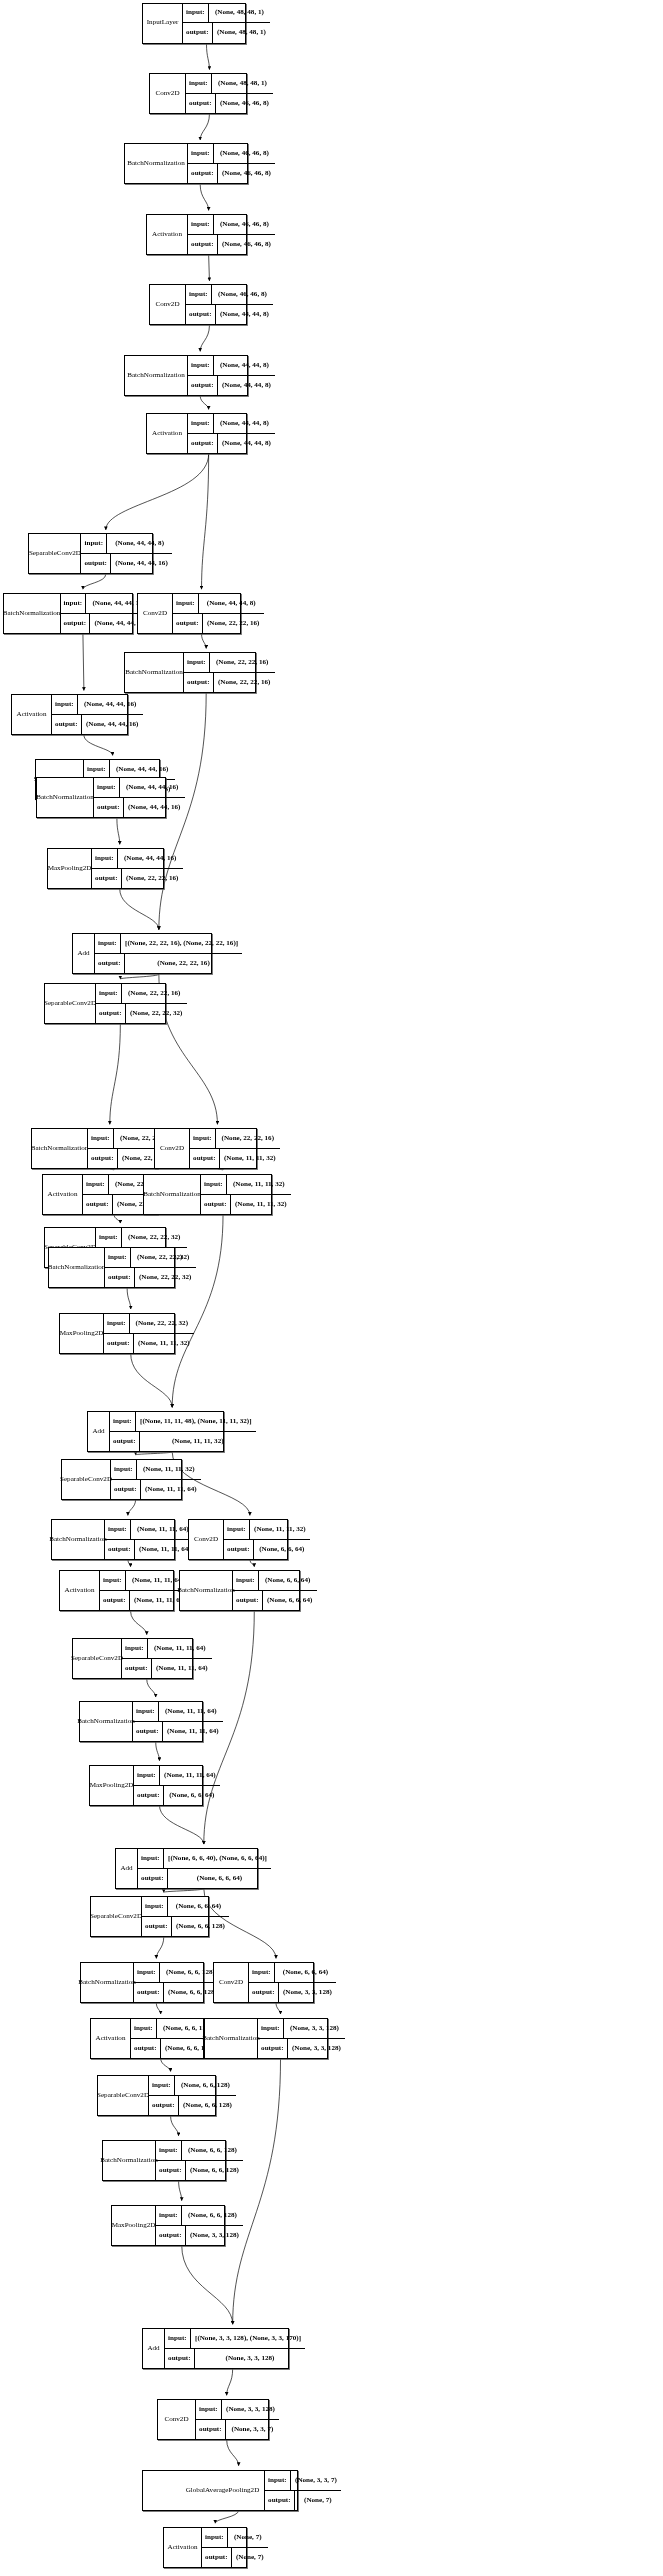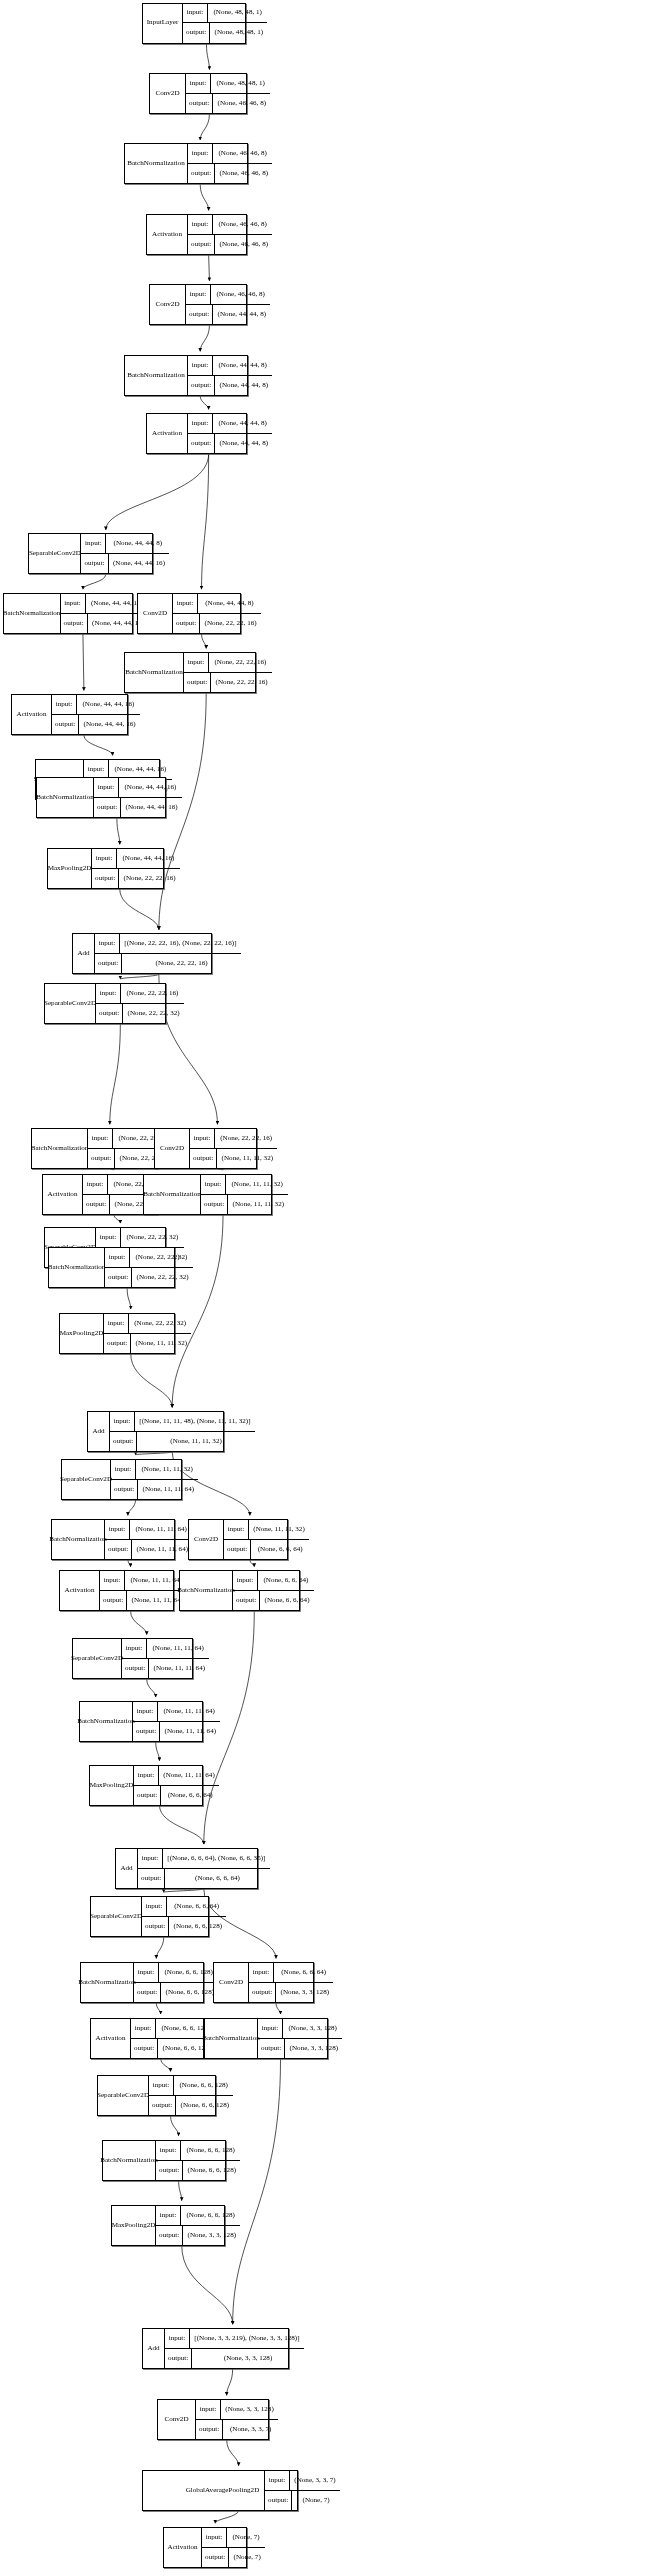--- a/index.html
+++ b/index.html
@@ -25,20 +25,21 @@
     display:flex;align-items:center;justify-content:center;
     padding:0 3.7px;
     border-right:0.6px solid #000000;
     box-sizing:border-box;
     text-align:right;
   }
   .node .io{
     display:flex;flex-direction:column;
     box-sizing:border-box;
     flex:1 1 auto;
+    font-weight:bold;
   }
   .node .iorow{
     display:flex;align-items:stretch;
     flex:1 1 50%;
     box-sizing:border-box;
   }
   .node .iorow.top{border-bottom:0.6px solid #000000;}
   .node .lbl{
     display:flex;align-items:center;justify-content:center;
     padding:0 3.1px;
@@ -544,21 +545,21 @@
             <div class="lbl">output:</div>
             <div class="val">(None, 6, 6, 64)</div>
           </div>
         </div>
       </div>
       <div class="node wide" style="left: 115px; top: 1848px; width: 143px; height: 41px;">
         <div class="name" style="width: 22px; flex: 0 0 22px;">Add</div>
         <div class="io">
           <div class="iorow top">
             <div class="lbl">input:</div>
-            <div class="val">[(None, 6, 6, 64), (None, 6, 6, 35)]</div>
+            <div class="val">[(None, 6, 6, 40), (None, 6, 6, 64)]</div>
           </div>
           <div class="iorow bottom">
             <div class="lbl">output:</div>
             <div class="val">(None, 6, 6, 64)</div>
           </div>
         </div>
       </div>
       <div class="node" style="left: 90px; top: 1896px; width: 119px; height: 41px;">
         <div class="name" style="width: 51px; flex: 0 0 51px;">SeparableConv2D</div>
         <div class="io">
@@ -661,21 +662,21 @@
             <div class="lbl">output:</div>
             <div class="val">(None, 3, 3, 128)</div>
           </div>
         </div>
       </div>
       <div class="node wide" style="left: 142px; top: 2328px; width: 147px; height: 41px;">
         <div class="name" style="width: 22px; flex: 0 0 22px;">Add</div>
         <div class="io">
           <div class="iorow top">
             <div class="lbl">input:</div>
-            <div class="val">[(None, 3, 3, 219), (None, 3, 3, 128)]</div>
+            <div class="val">[(None, 3, 3, 128), (None, 3, 3, 170)]</div>
           </div>
           <div class="iorow bottom">
             <div class="lbl">output:</div>
             <div class="val">(None, 3, 3, 128)</div>
           </div>
         </div>
       </div>
       <div class="node" style="left: 157px; top: 2399px; width: 112px; height: 41px;">
         <div class="name" style="width: 38px; flex: 0 0 38px;">Conv2D</div>
         <div class="io">

